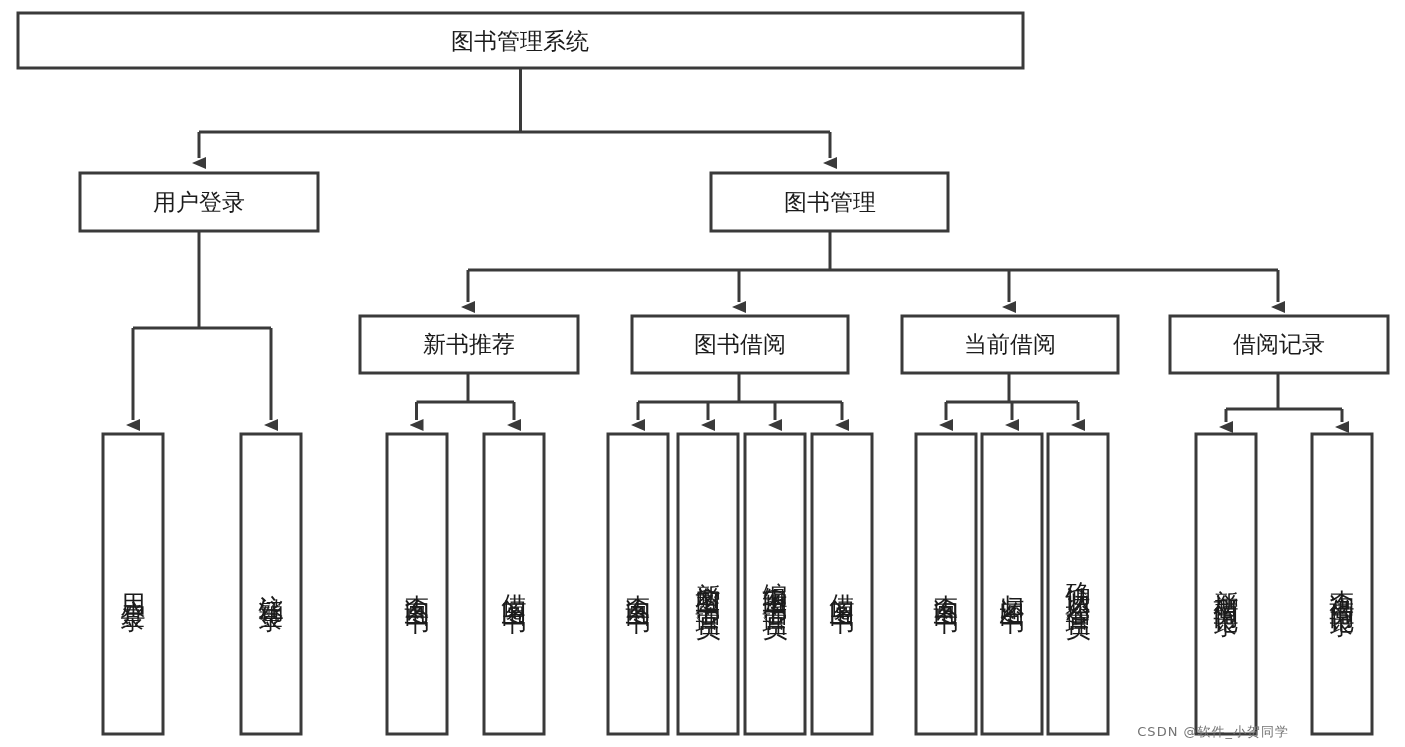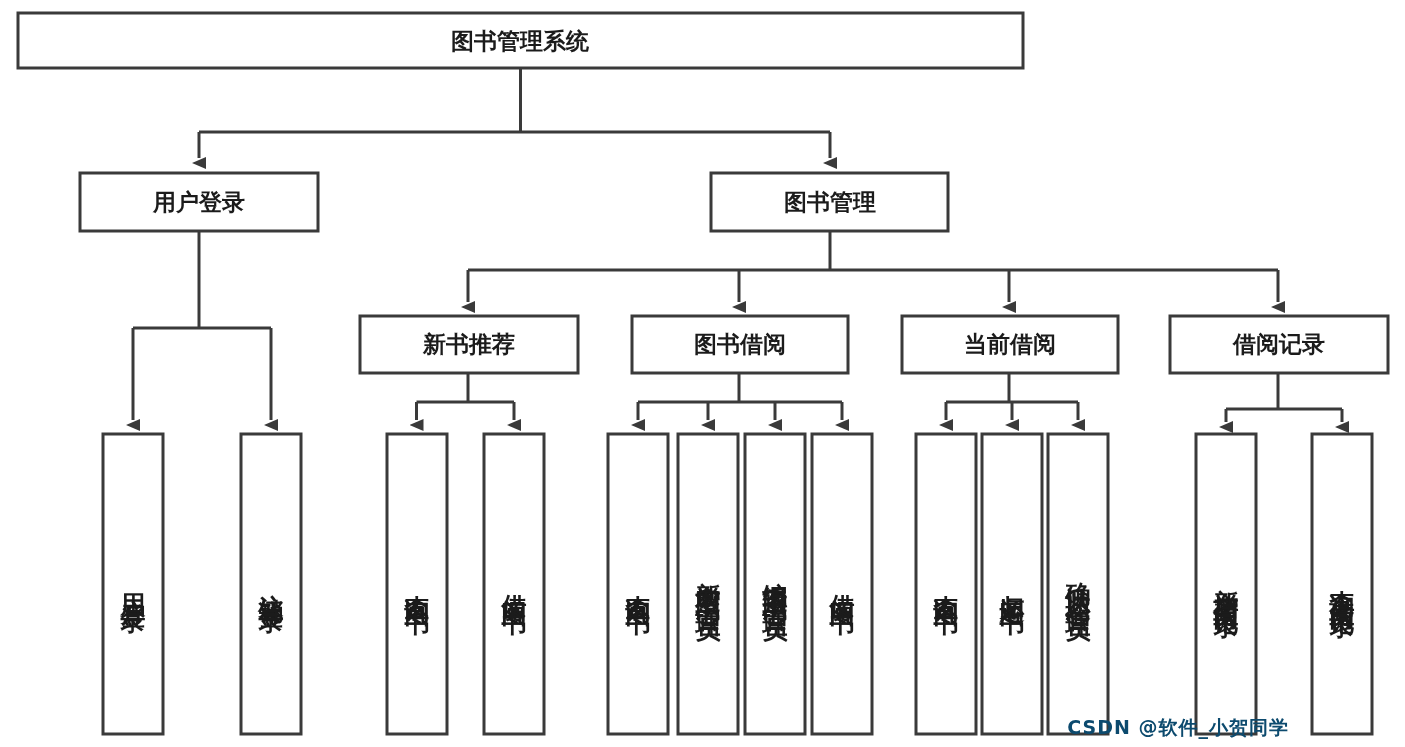--- a/index.html
+++ b/index.html
@@ -11,21 +11,20 @@
     width: 1405px;
     height: 747px;
     font-family: "DejaVu Sans", "Liberation Sans", sans-serif;
     overflow: hidden;
   }
   #diagram-root {
     position: relative;
     width: 1297px;
     height: 747px;
     background: #ffffff;
-    font-weight: bold;
   }
   svg#diagram-svg {
     position: absolute;
     left: 0;
     top: 0;
     width: 1405px;
     height: 747px;
     display: block;
   }
   .node-box {
@@ -64,22 +63,22 @@
     align-items: center;
     justify-content: center;
     white-space: nowrap;
     pointer-events: none;
   }
   #watermark {
     position: absolute;
     right: 8px;
     bottom: 6px;
     font-family: "DejaVu Sans", "Liberation Sans", sans-serif;
-    font-size: 19px;
-    color: #0c4a6e;
+    font-size: 13px;
+    color: #737373;
     letter-spacing: 1px;
     white-space: nowrap;
   }
 </style>
 </head>
 <body>
 
 <div id="diagram-root">
 
   <svg id="diagram-svg" viewBox="0 0 1405 747">

